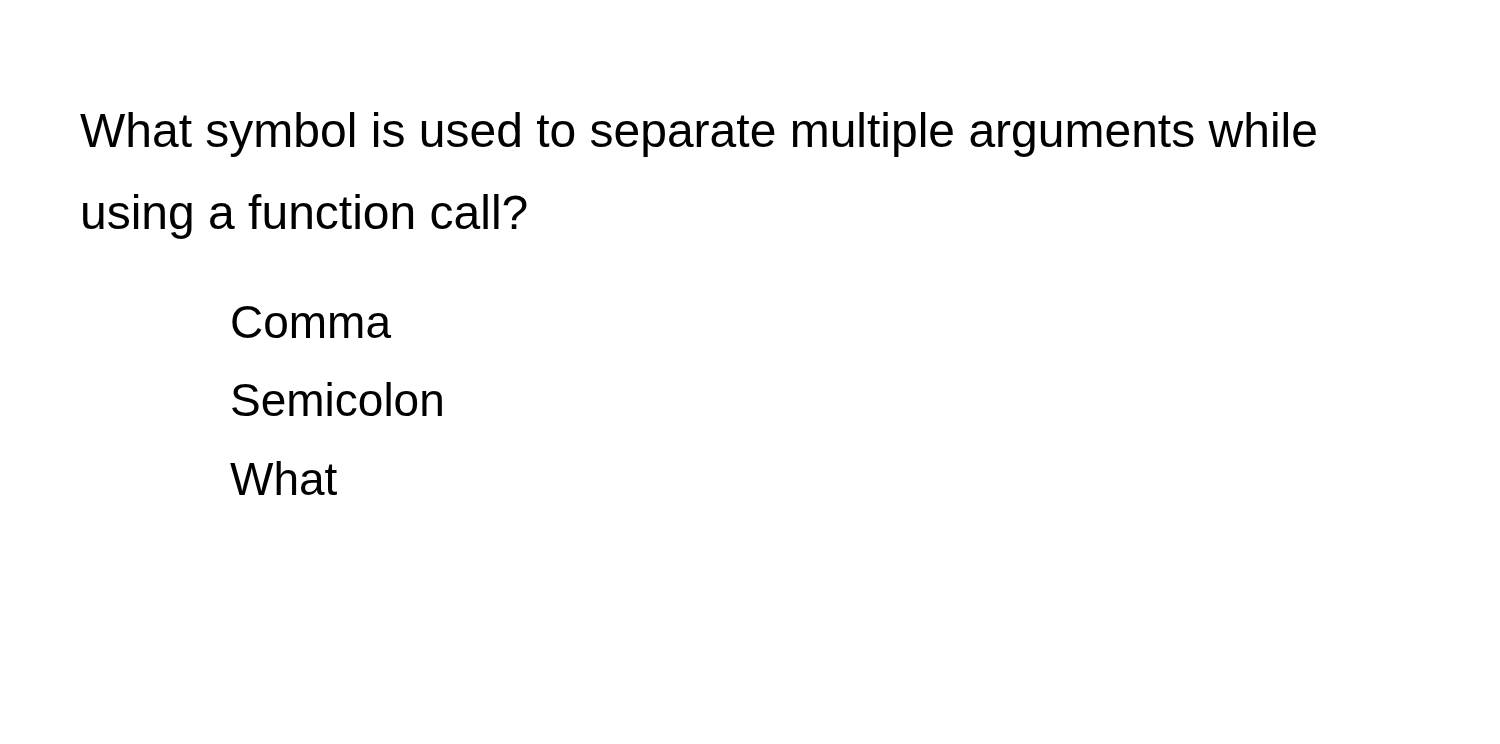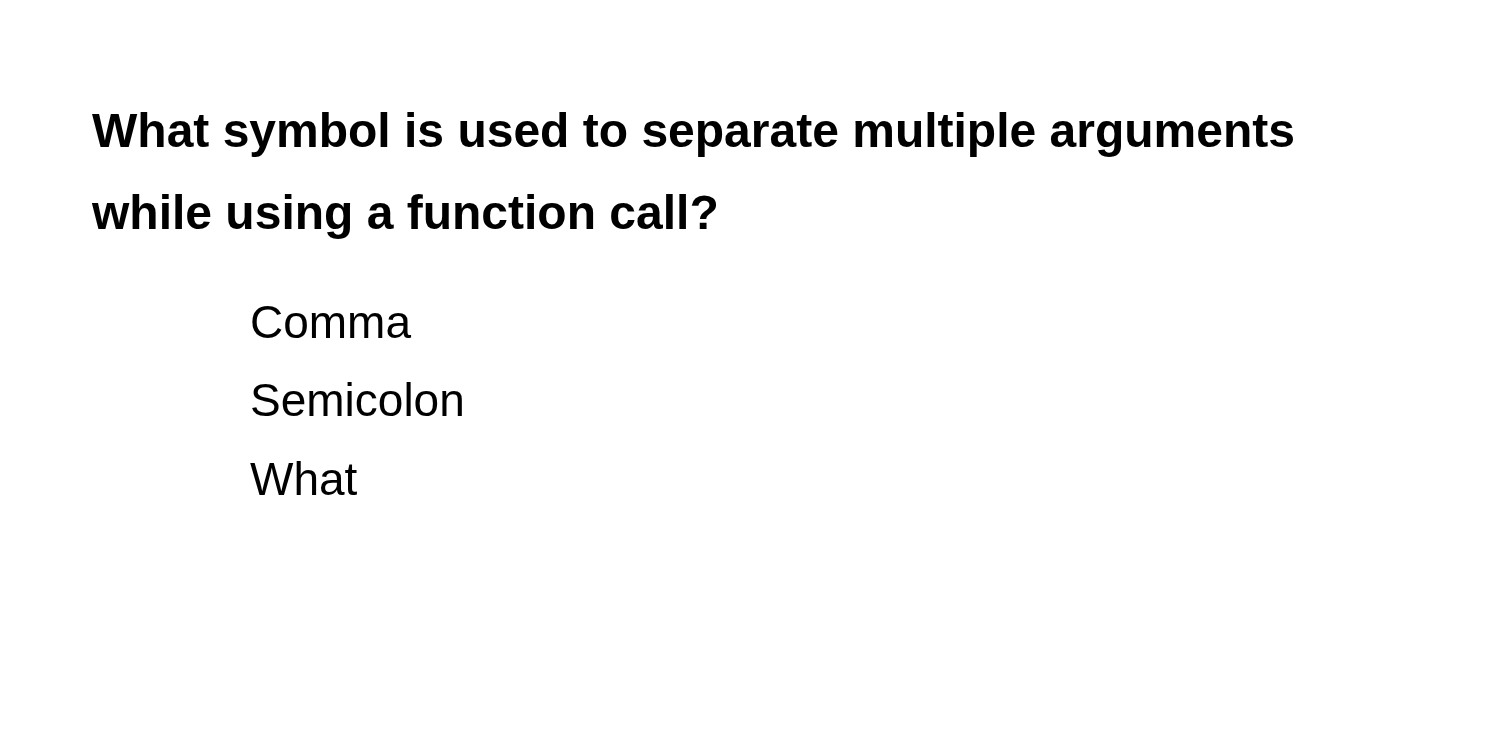--- a/index.html
+++ b/index.html
@@ -11,33 +11,31 @@
       width: 1500px;
       height: 744px;
       background: #ffffff;
       font-family: -apple-system, BlinkMacSystemFont, "Segoe UI", Helvetica, Arial, sans-serif;
       color: #000000;
       padding: 90px 80px;
     }
     .question-text {
       font-size: 48px;
       line-height: 1.7;
-      font-weight: 700;
+      font-weight: 400;
       margin-bottom: 30px;
-      margin-left: 12px;
     }
     .options-list {
       padding-left: 150px;
     }
     .option-item {
       font-size: 46px;
       line-height: 1.7;
       font-weight: 400;
       cursor: pointer;
-      margin-left: 20px;
     }
   </style>
 </head>
 <body>
 
 <div class="question-container">
   <div class="question-text">What symbol is used to separate multiple arguments while using a function call?</div>
   <div class="options-list">
     <div class="option-item">Comma</div>
     <div class="option-item">Semicolon</div>

